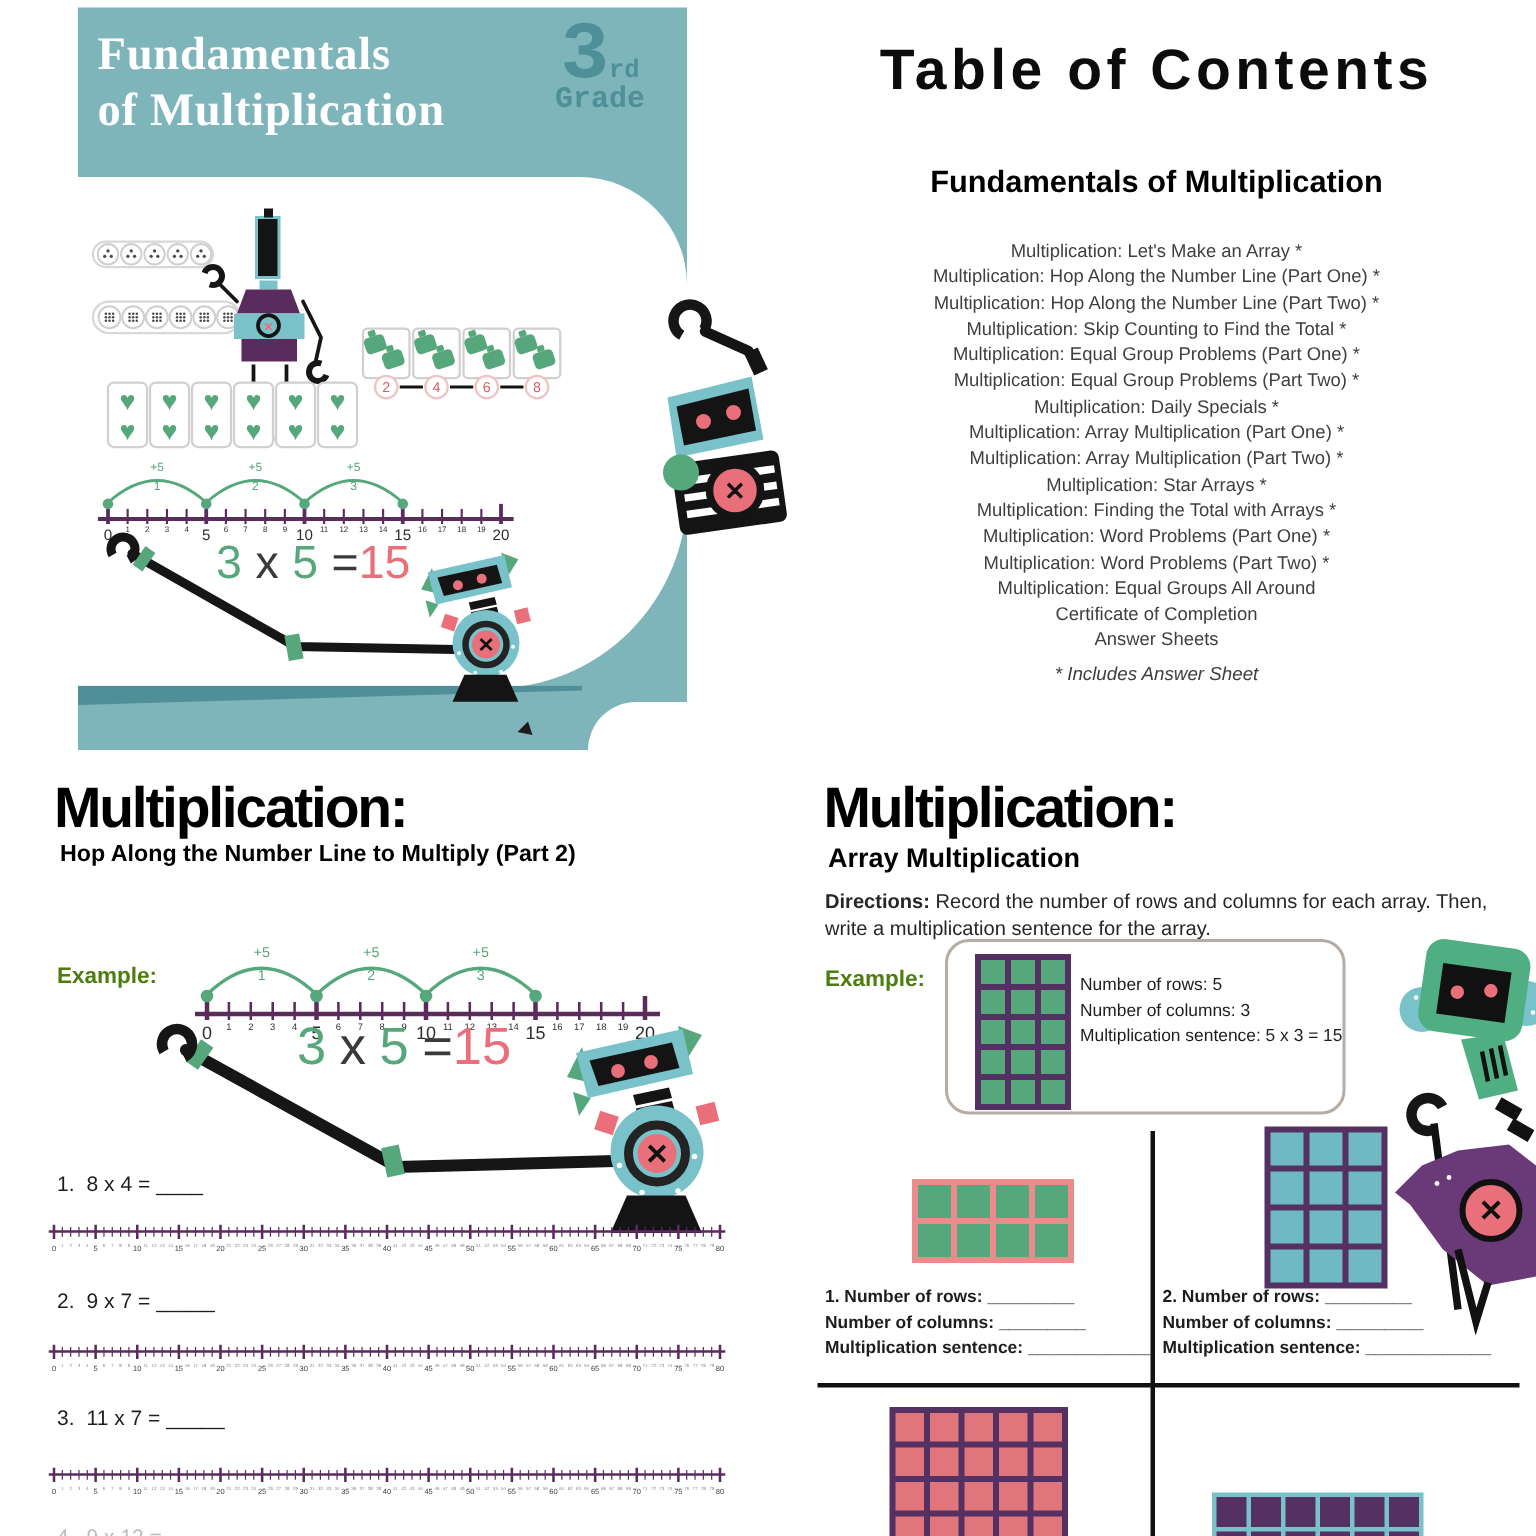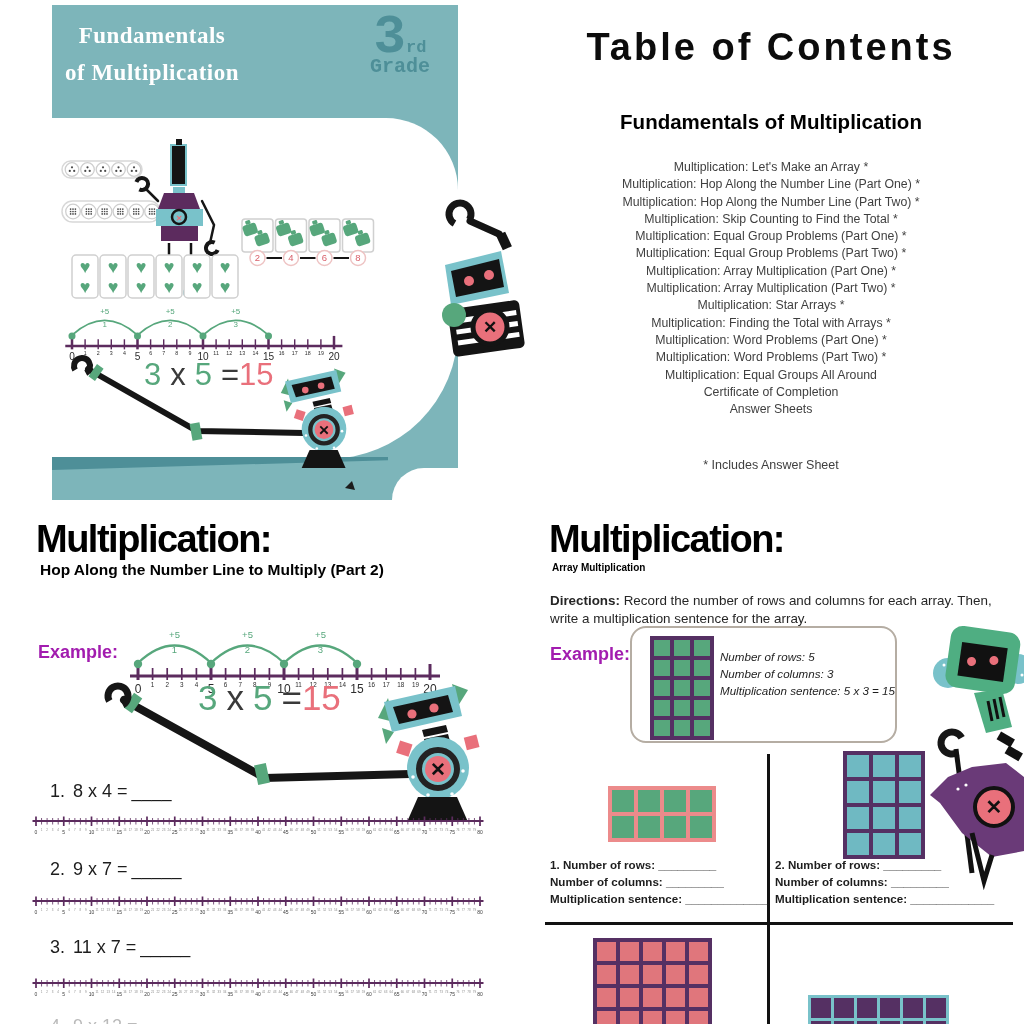--- a/index.html
+++ b/index.html
@@ -10,21 +10,21 @@
 
   
   .cover{left:52px;top:5px;width:406px;height:495px;background:#7db5ba;}
   .cover-white{position:absolute;left:0;top:113px;width:406px;height:341px;background:#fff;
                border-radius:0 72px 130px 0;}
   .band-wedge{position:absolute;left:0;top:452px;width:336px;height:13px;background:#4e8f98;
               clip-path:polygon(0 0,100% 0,100% 25%,0 100%);}
   .cover-notch{position:absolute;right:0;bottom:0;width:66px;height:32px;background:#fff;
                border-top-left-radius:48px;}
   .cover-title{position:absolute;left:13px;top:12px;font-family:"Liberation Serif",serif;
-               font-weight:700;font-size:23px;line-height:37px;color:#fff;letter-spacing:.5px;text-align:center;}
+               font-weight:700;font-size:31px;line-height:37px;color:#fff;letter-spacing:.5px;}
   .cover-grade{position:absolute;right:8px;top:8px;width:100px;text-align:center;color:#4e8f98;
                font-family:Liberation Mono, monospace;font-weight:700;}
   .g-num{font-size:54px;line-height:50px;}
   .g-suf{font-size:17px;}
   .g-word{font-size:20px;margin-top:-8px;}
   #cover-svg{left:0;top:0;}
 
   
   .eq{position:absolute;font-weight:400;white-space:nowrap;text-align:right;}
   .eq span{display:inline-block;}
@@ -32,47 +32,47 @@
   .eq-g{color:#57a77c}.eq-d{color:#3a3a3a}.eq-p{color:#e9707b}
   .eq-cover{left:92px;top:352px;font-size:31px;}
   .eq-l{left:168px;top:160px;font-size:35px;}
 
   
   .toc{left:528px;top:26px;width:486px;text-align:center;}
   .toc h1{font-family:Liberation Sans, sans-serif;font-weight:700;font-size:38px;letter-spacing:3px;
           margin:0;color:#0c0c0c;}
   .toc h2{font-family:"Liberation Sans",sans-serif;font-size:20.5px;font-weight:700;margin:41px 0 0;color:#000;}
   .toc-list{margin-top:25px;font-size:12.3px;line-height:17.3px;color:#3f3f3f;}
-  .toc-foot{margin-top:40px;font-size:12.5px;color:#3f3f3f;}
+  .toc-foot{margin-top:6px;font-style:italic;font-size:12.5px;color:#3f3f3f;}
 
   
   .ws-left{left:30px;top:518px;width:470px;height:506px;}
   .ws-right{left:545px;top:518px;width:479px;height:506px;}
   .ws-title{position:absolute;margin:0;font-size:38px;font-weight:700;letter-spacing:-1.5px;color:#000;}
   .ws-sub{position:absolute;font-weight:700;color:#000;}
   .ws-sub-l{left:10px;top:43px;font-size:15.5px;}
-  .ws-sub-r{left:7px;top:44px;font-size:10px;}
+  .ws-sub-r{left:7px;top:44px;font-size:18px;}
   .ws-left .ws-title{left:6px;top:0;}
   .ws-right .ws-title{left:4px;top:0;}
   .dir{position:absolute;margin:0;font-size:13.4px;line-height:17.5px;color:#262626;}
   .dir-l{left:8px;top:70px;width:442px;}
   .dir-r{left:5px;top:74px;width:448px;}
-  .ex-label{position:absolute;font-weight:700;font-size:18px;color:#a21caf;}
+  .ex-label{position:absolute;font-weight:700;font-size:15px;color:#4d7c0f;}
   .ex-label-l{left:8px;top:124px;}
   .ex-label-r{left:5px;top:126px;}
   #hopline{left:72px;top:108px;}
   #ws-robot{left:58px;top:168px;}
-  .prob{position:absolute;left:20px;font-size:18px;color:#1d1d1d;white-space:nowrap;}
+  .prob{position:absolute;left:8px;font-size:14px;color:#1d1d1d;white-space:nowrap;}
   .prob .num{margin-right:8px;}
   .prob .blank{margin-left:4px;}
   .prob-part{top:498px;opacity:.5;color:#777;}
   .nl-long{left:2px;}
 
   .ex-box{position:absolute;left:85px;top:108px;width:263px;height:113px;background:#fff;
-          border:2px solid #b5ada3;border-radius:16px;font-style:italic;}
+          border:2px solid #b5ada3;border-radius:16px;}
   .ex-text{position:absolute;left:88px;top:20px;font-size:11.6px;line-height:17px;color:#1d1d1d;}
   .arr-lines{position:absolute;font-size:11.6px;line-height:16.8px;color:#1d1d1d;white-space:nowrap;font-weight:bold;}
   .div-line{position:absolute;background:#111;}
   .div-v{left:222px;top:236px;width:3px;height:270px;}
   .div-h{left:0;top:404px;width:468px;height:3px;}
 </style>
 </head>
 <body>
 
 <div class="canvas">
@@ -361,20 +361,21 @@
   <section class="page toc">
     <h1>Table of Contents</h1>
     <h2>Fundamentals of Multiplication</h2>
     <div class="toc-list" id="toc-list">
         <div>Multiplication: Let's Make an Array *</div>
         <div>Multiplication: Hop Along the Number Line (Part One) *</div>
         <div>Multiplication: Hop Along the Number Line (Part Two) *</div>
         <div>Multiplication: Skip Counting to Find the Total *</div>
         <div>Multiplication: Equal Group Problems (Part One) *</div>
         <div>Multiplication: Equal Group Problems (Part Two) *</div>
+        <div>Multiplication: Daily Specials *</div>
         <div>Multiplication: Array Multiplication (Part One) *</div>
         <div>Multiplication: Array Multiplication (Part Two) *</div>
         <div>Multiplication: Star Arrays *</div>
         <div>Multiplication: Finding the Total with Arrays *</div>
         <div>Multiplication: Word Problems (Part One) *</div>
         <div>Multiplication: Word Problems (Part Two) *</div>
         <div>Multiplication: Equal Groups All Around</div>
         <div>Certificate of Completion</div>
         <div>Answer Sheets</div>
       </div>

